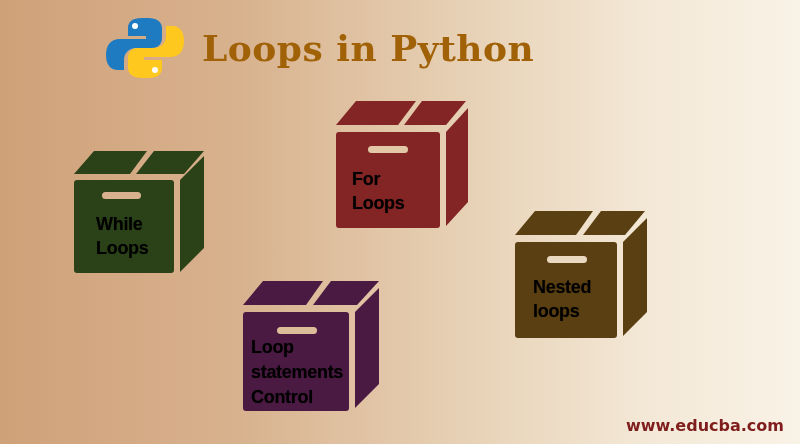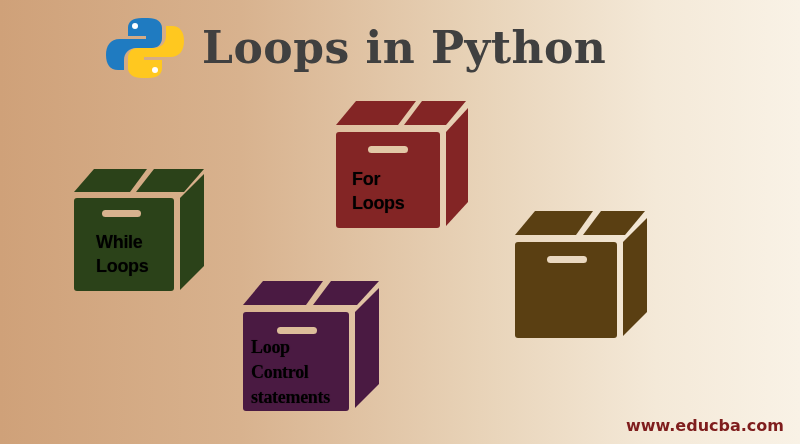--- a/index.html
+++ b/index.html
@@ -8,21 +8,21 @@
     background: linear-gradient(90deg, #cfa179 0%, #d8b28e 30%, #e8d3b8 60%, #f4e9d8 82%, #f9f2e6 100%);
     font-family: "Liberation Sans", sans-serif;
   }
   .header {
     position:absolute; left:102px; top:20px; height:56px;
     display:flex; align-items:center;
   }
   .logo { width:86px; height:64px; position:relative; margin-right:14px; }
   .title {
     font-family: "DejaVu Serif", "Liberation Serif", serif;
-    font-weight:bold; font-size:44px; color:#404040; letter-spacing:0.5px;
+    font-weight:bold; font-size:36px; color:#a16207; letter-spacing:0.5px;
     line-height:56px;
     text-align:right;
   }
   .box { position:absolute; }
   .box svg { position:absolute; left:0; top:0; }
   .box-label {
     position:absolute; color:#000000; font-family:"Liberation Sans", sans-serif;
     font-weight:bold; font-size:18px; line-height:24px;
     letter-spacing:-0.3px;
     text-shadow: 0 0 1px rgba(0,0,0,0.4);
@@ -42,21 +42,21 @@
       <path d="M40 2 C30 2 26 6 26 12 L26 20 L44 20 L44 23 L18 23 C8 23 4 30 4 39 C4 48 8 54 16 54 L22 54 L22 44 C22 37 27 32 34 32 L50 32 C56 32 60 28 60 22 L60 12 C60 6 55 2 46 2 Z" fill="#1f7bc1"></path>
       <circle cx="33" cy="10" r="3" fill="#fff"></circle>
 
       <path d="M46 62 C56 62 60 58 60 52 L60 44 L42 44 L42 41 L68 41 C78 41 82 34 82 25 C82 16 78 10 70 10 L64 10 L64 20 C64 27 59 32 52 32 L36 32 C30 32 26 36 26 42 L26 52 C26 58 31 62 40 62 Z" fill="#ffc81f"></path>
       <circle cx="53" cy="54" r="3" fill="#fff"></circle>
     </svg>
   </div>
   <div class="title">Loops in Python</div>
 </div>
 
-<div class="box" style="left:72px; top:168px; width:135px; height:125px;">
+<div class="box" style="left:72px; top:150px; width:135px; height:125px;">
   <svg width="135" height="125" viewBox="0 0 135 125">
     <polygon points="22,1 75,1 58,24 2,24" fill="#2b4219"></polygon>
     <polygon points="82,1 132,1 112,24 64,24" fill="#2b4219"></polygon>
     <rect x="2" y="30" width="100" height="93" rx="3" fill="#2b4219"></rect>
     <polygon points="108,30 132,6 132,98 108,122" fill="#2b4219"></polygon>
     <rect x="30" y="42" width="39" height="7" rx="3.5" fill="#d8b28e"></rect>
   </svg>
   <div class="box-label" style="left:24px; top:62px;">
     <div>While</div>
     <div>Loops</div>
@@ -78,30 +78,34 @@
 </div>
 
 <div class="box" style="left:513px; top:210px; width:135px; height:130px;">
   <svg width="135" height="130" viewBox="0 0 135 130">
     <polygon points="22,1 80,1 63,25 2,25" fill="#5a3f12"></polygon>
     <polygon points="88,1 132,1 112,25 70,25" fill="#5a3f12"></polygon>
     <rect x="2" y="32" width="102" height="96" rx="3" fill="#5a3f12"></rect>
     <polygon points="110,32 134,8 134,102 110,126" fill="#5a3f12"></polygon>
     <rect x="34" y="46" width="40" height="7" rx="3.5" fill="#ead8c0"></rect>
   </svg>
+  <div class="box-label" style="left:20px; top:65px;">
+    <div>Nested</div>
+    <div>loops</div>
+  </div>
 </div>
 
 <div class="box" style="left:241px; top:280px; width:140px; height:133px;">
   <svg width="140" height="133" viewBox="0 0 140 133">
     <polygon points="22,1 82,1 65,25 2,25" fill="#4a1a42"></polygon>
     <polygon points="90,1 138,1 116,25 72,25" fill="#4a1a42"></polygon>
     <rect x="2" y="32" width="106" height="99" rx="3" fill="#4a1a42"></rect>
     <polygon points="114,32 138,8 138,104 114,128" fill="#4a1a42"></polygon>
     <rect x="36" y="47" width="40" height="7" rx="3.5" fill="#dcbd9a"></rect>
   </svg>
-  <div class="box-label" style="left:10px; top:55px; line-height:25px;font-family:Liberation Serif, serif;">
+  <div class="box-label" style="left:10px; top:55px; line-height:25px;">
     <div>Loop</div>
+    <div>statements</div>
     <div>Control</div>
-    <div>statements</div>
   </div>
 </div>
 
 <div class="footer">www.educba.com</div>
 
 </body></html>

